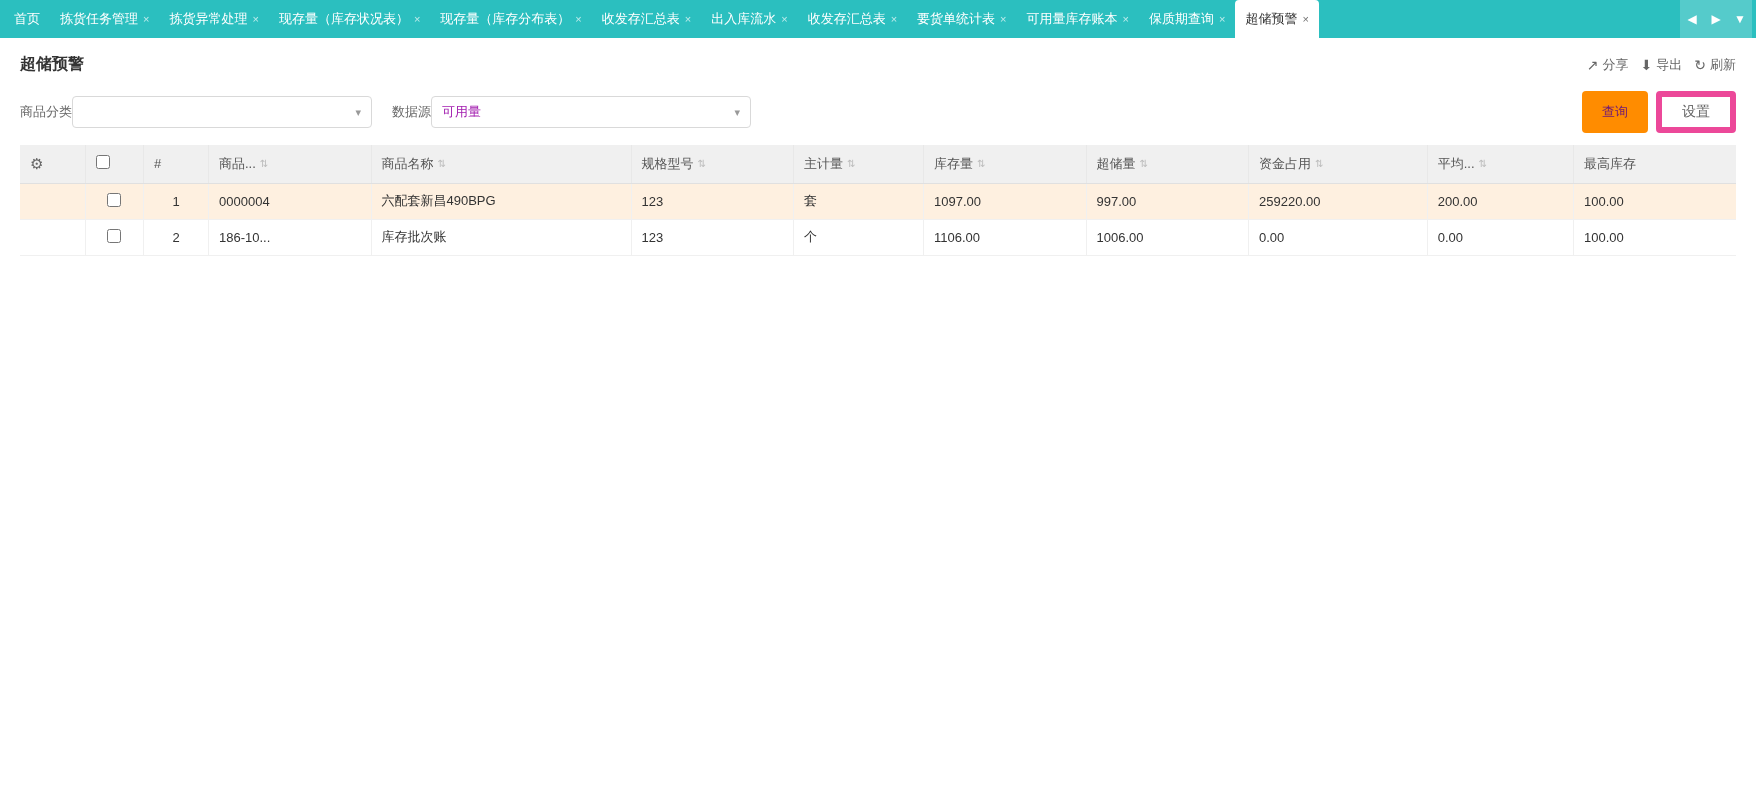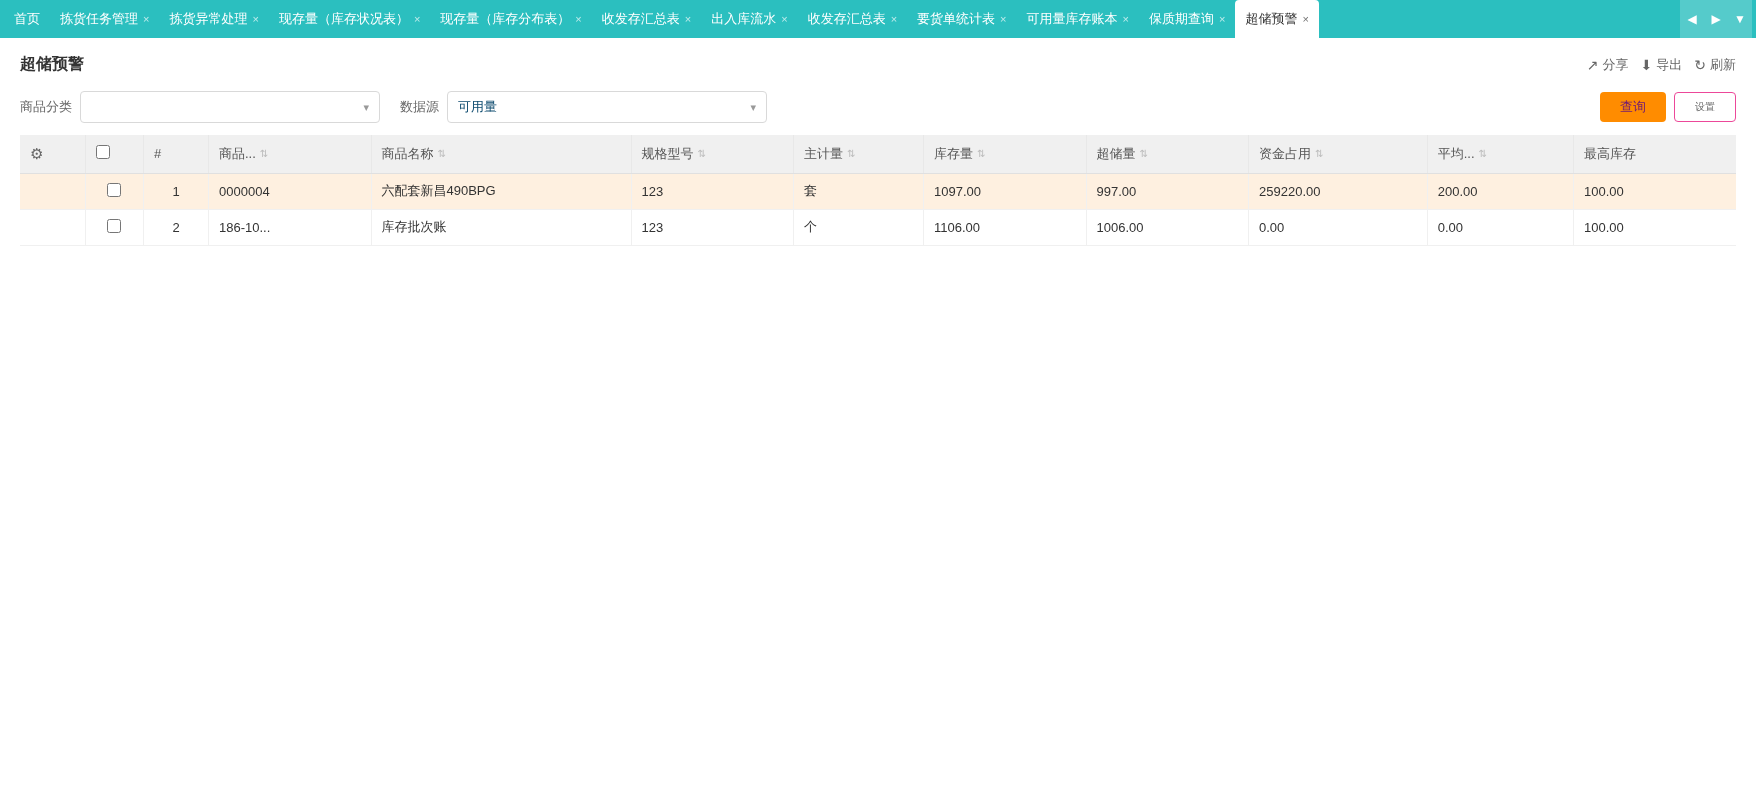--- a/index.html
+++ b/index.html
@@ -92,21 +92,20 @@
     
     .filter-row {
       display: flex;
       align-items: center;
       gap: 20px;
       margin-bottom: 12px;
     }
     .filter-group {
       display: flex;
       align-items: center;
-      gap: 8px;
     }
     .filter-label {
       color: #666;
       font-size: 13px;
       white-space: nowrap;
     }
     .filter-select {
       display: flex;
       align-items: center;
       border: 1px solid #d9d9d9;
@@ -116,44 +115,44 @@
       background: #fff;
       cursor: pointer;
       justify-content: space-between;
       height: 32px;
     }
     .filter-select-text { color: #999; font-size: 13px; }
     .filter-select-arrow { color: #999; font-size: 11px; }
     .filter-datasource-select {
       width: 320px;
     }
-    .filter-datasource-value { color: #0c4a6e; font-size: 13px; }
+    .filter-datasource-value { color: #a21caf; font-size: 13px; }
 
     .action-btn-group {
       display: flex;
       gap: 8px;
       margin-left: auto;
     }
     .btn-query {
       background: #ff8c00;
       color: #701a75;
       border: none;
       border-radius: 4px;
       padding: 6px 20px;
       cursor: pointer;
       font-size: 13px;
     }
     .btn-settings {
       background: #fff;
       color: #666;
-      border: 1px solid #ec4899;
+      border: 6px solid #ec4899;
       border-radius: 4px;
       padding: 6px 20px;
       cursor: pointer;
-      font-size: 10px;
+      font-size: 14px;
     }
 
     
     .data-table {
       width: 100%;
       border-collapse: collapse;
       font-size: 13px;
     }
     .data-table thead tr {
       background: #f0f0f0;

